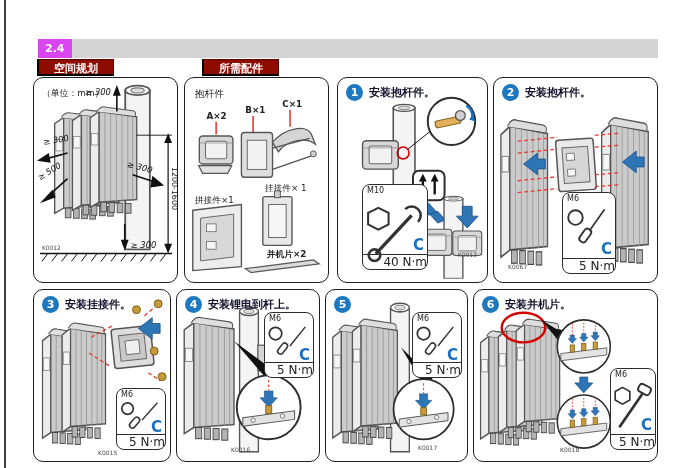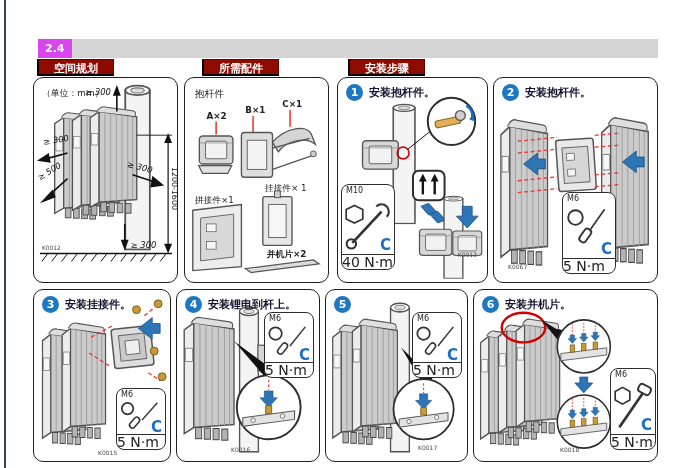--- a/index.html
+++ b/index.html
@@ -29,21 +29,21 @@
   .illus{position:absolute;inset:0;}
   svg text{font-family:"DejaVu Sans","Liberation Sans",sans-serif;}
 
   
   .toolbox{position:absolute;border:1.5px solid #2d2d2d;border-radius:8px;background:#fff;
            box-sizing:border-box;z-index:5;display:flex;flex-direction:column;}
   .tool-label{font-size:8px;color:#222;padding:2px 0 0 4px;line-height:8px;}
   .tool-icon{flex:1;position:relative;}
   .tool-icon svg{position:absolute;inset:0;}
   .c-logo{position:absolute;right:3px;bottom:16px;color:#1b6fc0;font-weight:bold;font-size:15px;line-height:15px;z-index:6;}
-  .torque{border-top:1.3px solid #2d2d2d;text-align:left;font-size:14px;color:#222;
+  .torque{border-top:1.3px solid #2d2d2d;text-align:right;font-size:12px;color:#222;
           padding:2px 0;line-height:10px;}
 </style>
 </head>
 <body>
 
 <div id="page">
   <div class="page-border"></div>
 
   <svg width="0" height="0" style="position:absolute" aria-hidden="true">
     <defs>
@@ -100,21 +100,20 @@
       </symbol>
     </defs>
   </svg>
 
   <div class="titlebar">
     <span class="sec-chip">2.4</span>
   </div>
 
   <div class="sec-label" style="left:202px;width:77px;">所需配件</div>
   <div class="sec-label" style="left:37px;width:77px;">空间规划</div>
-  <div class="sec-label" style="left:348px;width:77px;">安装步骤</div>
 
   <div class="panel" style="left:33px;top:77px;width:145px;height:206px;text-align:right;">
     <svg class="illus" viewBox="0 0 145 202">
       <text x="8" y="18" font-size="9" fill="#222">（单位：mm）</text>
       <use href="#sym-pole" x="88" y="4" width="34" height="172"></use>
       <use href="#sym-cabinet" x="16" y="32" width="58" height="116"></use>
       <use href="#sym-cabinet" x="34" y="29" width="58" height="116"></use>
       <use href="#sym-cabinet" x="52" y="26" width="58" height="116"></use>
 
       <line x1="84" y1="34" x2="84" y2="16" stroke="#111" stroke-width="1.6"></line>
@@ -210,21 +209,21 @@
       <polygon points="94,105 98,97 102,105" fill="#111"></polygon>
 
       <polygon points="84,130 92,127 100,136 92,139" fill="#2e75b6" stroke="#1b4f86" stroke-width="0.8"></polygon>
       <polygon points="93,138 101,135 109,144 101,147" fill="#2e75b6" stroke="#1b4f86" stroke-width="0.8"></polygon>
 
       <use href="#sym-pole" x="104" y="118" width="26" height="86"></use>
       <use href="#sym-bracket" x="80" y="150" width="38" height="33"></use>
       <use href="#sym-bracket" x="114" y="152" width="34" height="31"></use>
       <polygon points="126,130 136,130 136,140 142,140 131,152 120,140 126,140" fill="#2e75b6" stroke="#1b4f86" stroke-width="0.8"></polygon>
     </svg>
-    <div class="toolbox" style="left:3px;top:106px;width:54px;height:86px;">
+    <div class="toolbox" style="left:24px;top:106px;width:66px;height:86px;">
       <div class="tool-label">M10</div>
       <div class="tool-icon">
         <svg viewBox="0 0 50 54">
           <polygon points="12,10 20,14 20,23 12,27 4,23 4,14" fill="none" stroke="#333" stroke-width="1.6"></polygon>
           <line x1="10" y1="46" x2="38" y2="16" stroke="#333" stroke-width="2.6"></line>
           <path d="M38,16 m-5,-5 a7,7 0 1 1 10,10" fill="none" stroke="#333" stroke-width="2"></path>
           <circle cx="9" cy="47" r="4.5" fill="none" stroke="#333" stroke-width="2"></circle>
         </svg>
       </div>
       <div class="c-logo">C</div>

